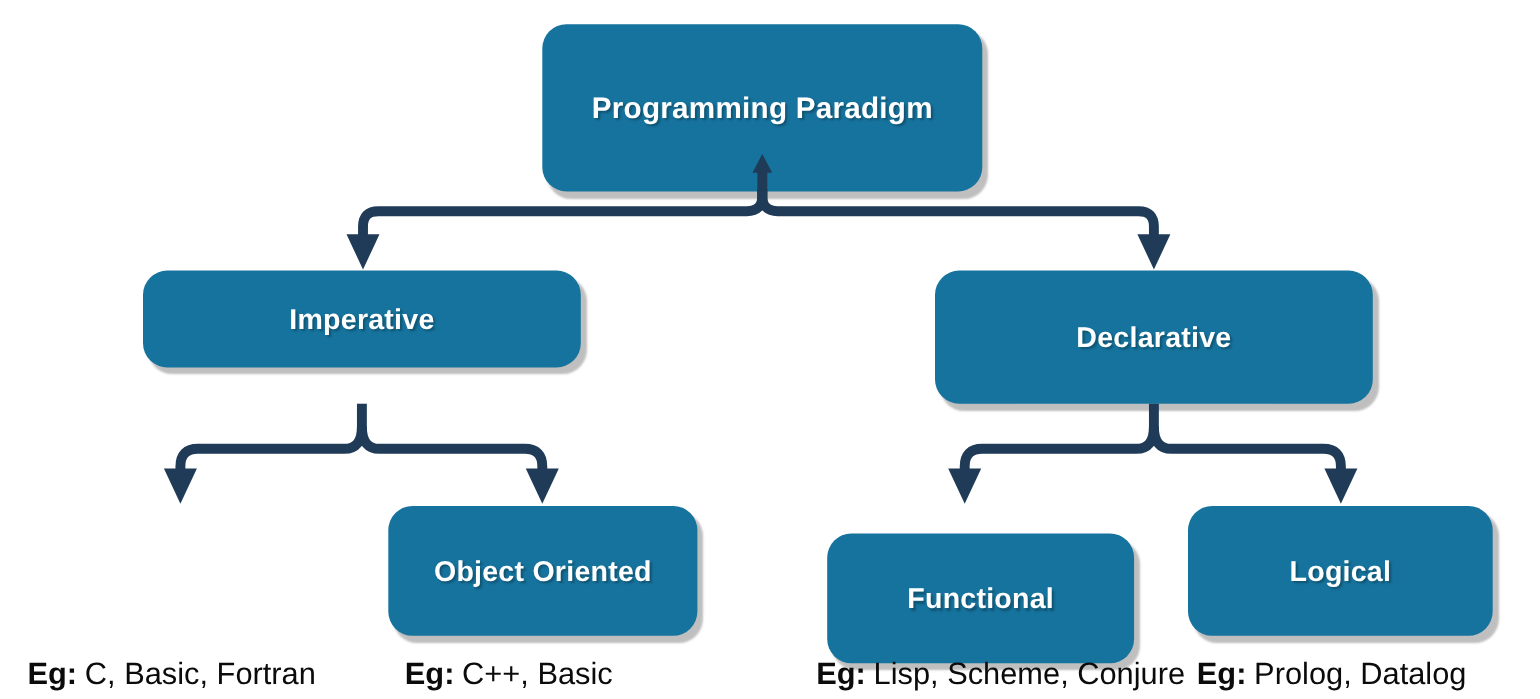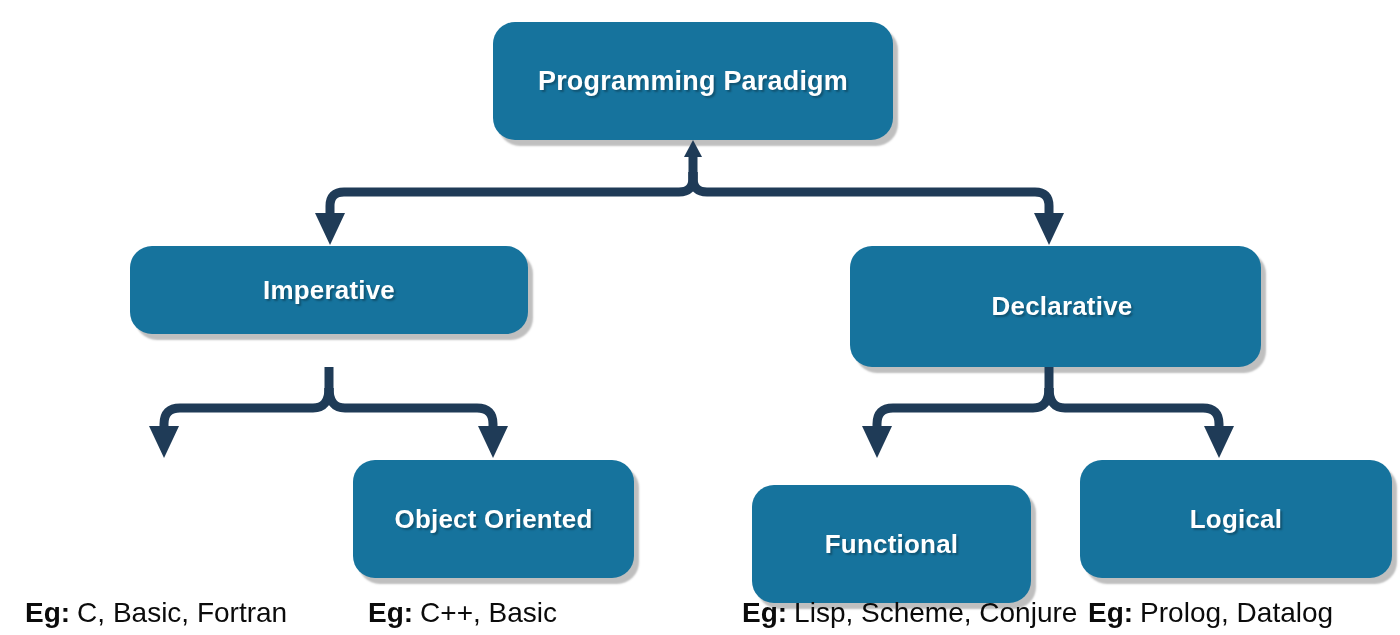--- a/index.html
+++ b/index.html
@@ -42,42 +42,42 @@
     pointer-events:none;
   }
   .edge{fill:none;stroke:var(--connector);stroke-width:9;}
   .head{fill:var(--connector);stroke:none;}
 </style>
 </head>
 <body>
 
 <div class="canvas">
 
-  <div class="node root" style="left:493px;top:22px;width:400px;height:118px;">
+  <div class="node root" style="left:493px;top:22px;width:400px;height:152px;">
     <span>Programming Paradigm</span>
   </div>
 
   <div class="node" style="left:130px;top:246px;width:398px;height:88px;">
     <span>Imperative</span>
   </div>
 
-  <div class="node" style="left:850px;top:246px;width:398px;height:121px;padding-left:13px;">
+  <div class="node" style="left:850px;top:246px;width:398px;height:121px;">
     <span>Declarative</span>
   </div>
 
 
   <div class="node" style="left:353px;top:460px;width:281px;height:118px;justify-content:center;">
     <span>Object Oriented</span>
   </div>
 
   <div class="node" style="left:752px;top:485px;width:279px;height:118px;">
     <span>Functional</span>
   </div>
 
-  <div class="node" style="left:1080px;top:460px;width:312px;height:118px;">
+  <div class="node" style="left:1080px;top:460px;width:277px;height:118px;">
     <span>Logical</span>
   </div>
 
   <svg class="connectors" width="1400" height="635" viewBox="0 0 1400 635" aria-hidden="true">
 
     <g>
       <polygon class="head" points="693,140 684,157 702,157"></polygon>
       <path class="edge" d="M 693 152 L 693 183"></path>
     </g>
 

